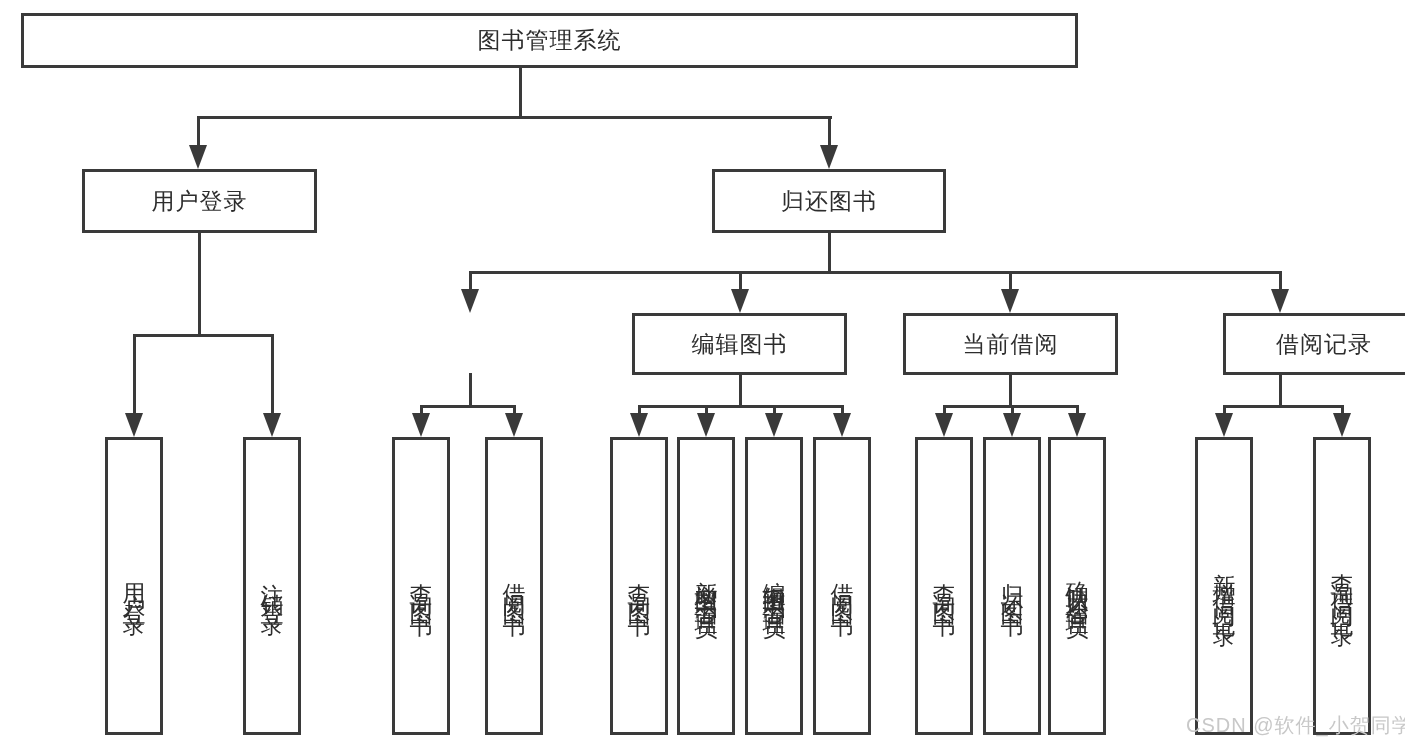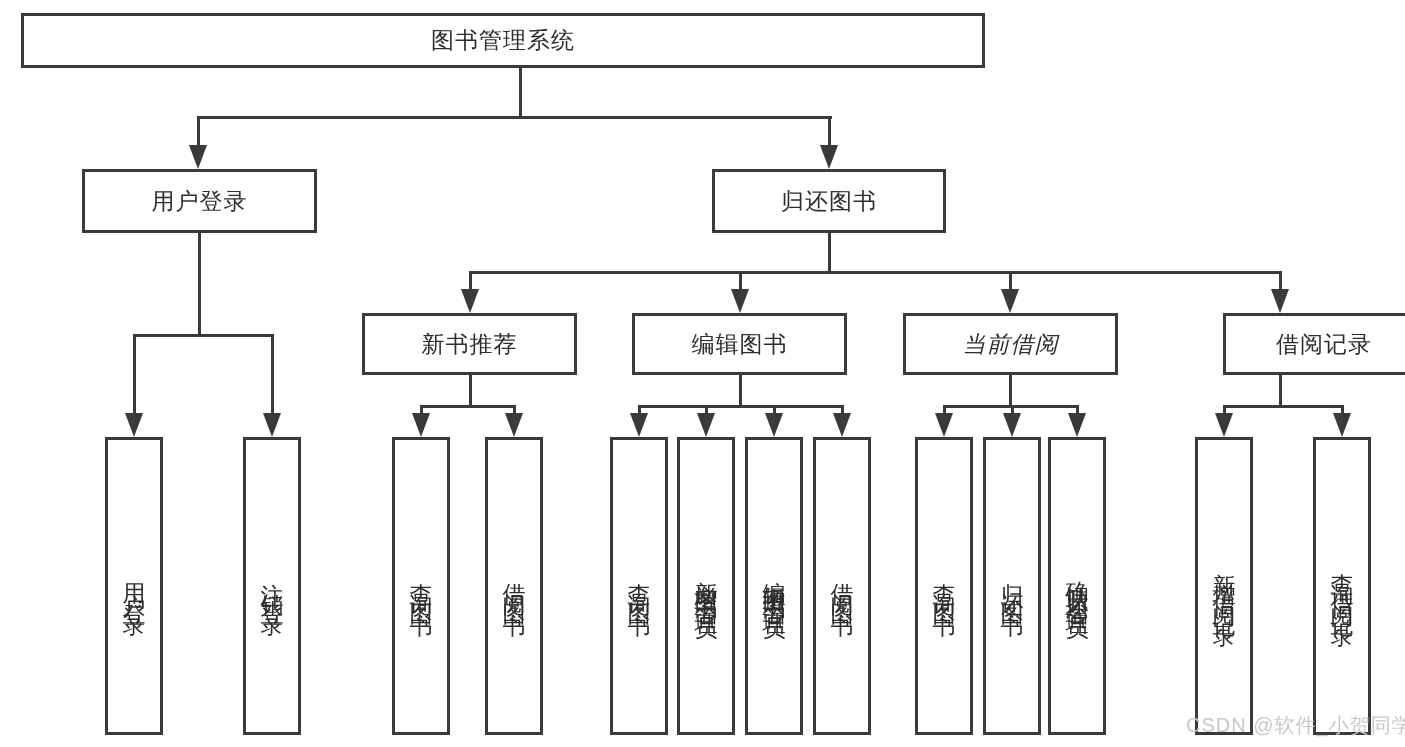--- a/index.html
+++ b/index.html
@@ -93,28 +93,27 @@
   <div class="arrow" style="left:1003px;top:413px;"></div>
   <div class="arrow" style="left:1068px;top:413px;"></div>
 
   <div class="line vline" style="left:1279px;top:373px;height:34px;"></div>
   <div class="line hline" style="left:1223px;top:405px;width:121px;"></div>
   <div class="line vline" style="left:1223px;top:405px;height:12px;"></div>
   <div class="line vline" style="left:1341px;top:405px;height:12px;"></div>
   <div class="arrow" style="left:1215px;top:413px;"></div>
   <div class="arrow" style="left:1333px;top:413px;"></div>
 
-  <div class="box" style="left:21px;top:13px;width:964px;height:55px;">图书管理系统</div>
+  <div class="box" style="left:21px;top:13px;width:1057px;height:55px;">图书管理系统</div>
 
   <div class="box" style="left:82px;top:169px;width:235px;height:64px;">用户登录</div>
   <div class="box" style="left:712px;top:169px;width:234px;height:64px;">归还图书</div>
 
-  <div class="box" style="left:362px;top:313px;width:215px;height:62px;">新书推荐</div>
   <div class="box" style="left:632px;top:313px;width:215px;height:62px;">编辑图书</div>
-  <div class="box" style="left:903px;top:313px;width:215px;height:62px;font-style:italic;">当前借阅</div>
+  <div class="box" style="left:903px;top:313px;width:215px;height:62px;">当前借阅</div>
   <div class="box" style="left:1223px;top:313px;width:202px;height:62px;">借阅记录</div>
 
   <div class="box vert" style="left:105px;top:437px;width:58px;height:298px;">用户登录</div>
   <div class="box vert" style="left:243px;top:437px;width:58px;height:298px;">注销登录</div>
 
   <div class="box vert" style="left:392px;top:437px;width:58px;height:298px;">查询图书</div>
   <div class="box vert" style="left:485px;top:437px;width:58px;height:298px;">借阅图书</div>
 
   <div class="box vert" style="left:610px;top:437px;width:58px;height:298px;">查询图书</div>
   <div class="box vert tight" style="left:677px;top:437px;width:58px;height:298px;">新增图书（管理员）</div>

